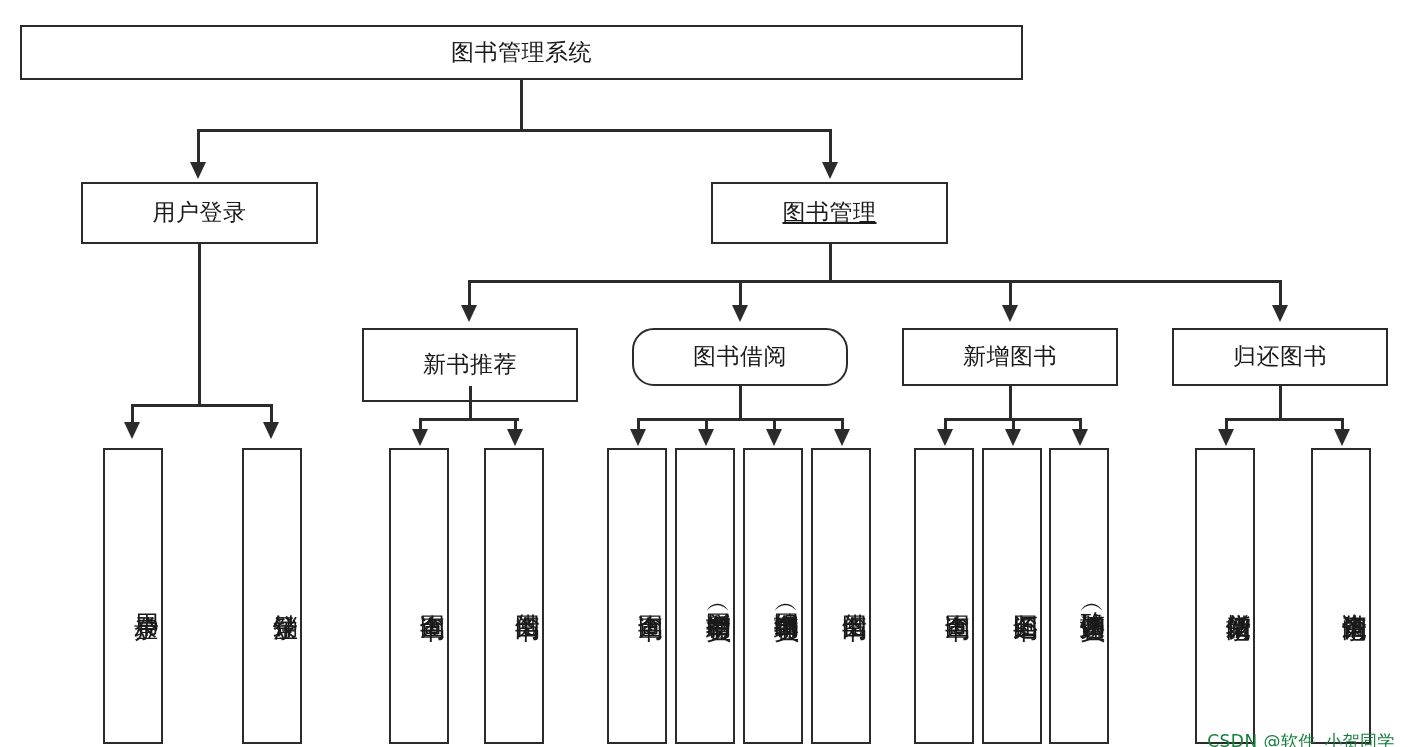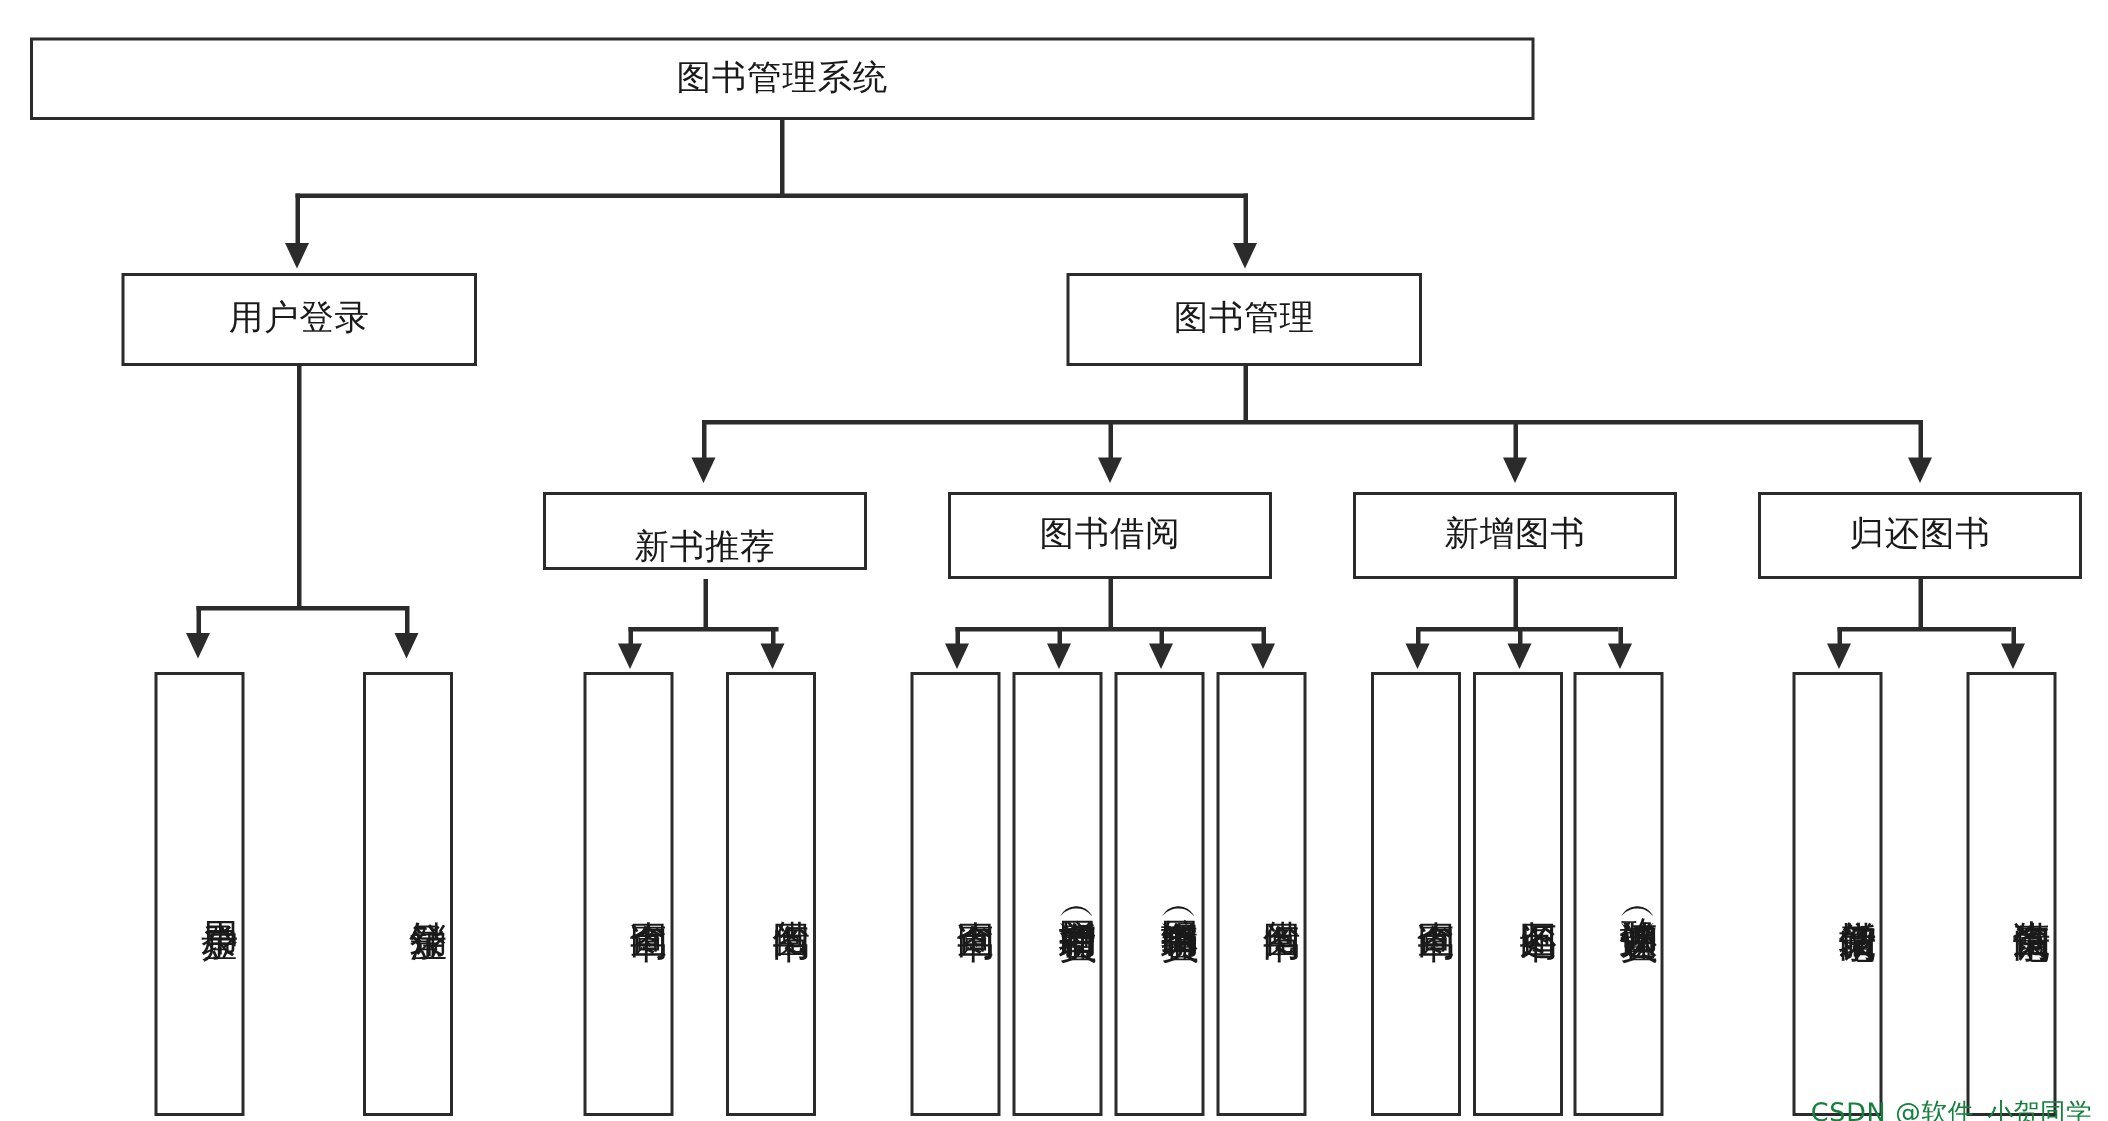--- a/index.html
+++ b/index.html
@@ -88,21 +88,21 @@
 
   <div class="edge v" style="left:197px; top:117px; height:36px;"></div>
   <div class="arrow" style="left:190px; top:150px;"></div>
 
   <div class="edge v" style="left:829px; top:117px; height:36px;"></div>
   <div class="arrow" style="left:822px; top:150px;"></div>
 
   <div class="node horiz" style="left:81px; top:170px; width:237px; height:62px;">
     <span>用户登录</span>
   </div>
-  <div class="node horiz" style="left:711px; top:170px; width:237px; height:62px;">
+  <div class="node horiz" style="left:711px; top:170px; width:237px; height:62px;text-decoration:underline;">
     <span>图书管理</span>
   </div>
 
   <div class="edge v" style="left:198px; top:232px; height:162px;"></div>
   <div class="edge h" style="left:131px; top:392px; width:139px;"></div>
   <div class="edge v" style="left:131px; top:392px; height:20px;"></div>
   <div class="arrow" style="left:124px; top:410px;"></div>
   <div class="edge v" style="left:270px; top:392px; height:20px;"></div>
   <div class="arrow" style="left:263px; top:410px;"></div>
 
@@ -110,24 +110,24 @@
   <div class="edge h" style="left:468px; top:268px; width:814px;"></div>
   <div class="edge v" style="left:468px; top:268px; height:28px;"></div>
   <div class="arrow" style="left:461px; top:293px;"></div>
   <div class="edge v" style="left:739px; top:268px; height:28px;"></div>
   <div class="arrow" style="left:732px; top:293px;"></div>
   <div class="edge v" style="left:1009px; top:268px; height:28px;"></div>
   <div class="arrow" style="left:1002px; top:293px;"></div>
   <div class="edge v" style="left:1279px; top:268px; height:28px;"></div>
   <div class="arrow" style="left:1272px; top:293px;"></div>
 
-  <div class="node horiz" style="left:362px; top:316px; width:216px; height:52px;align-items:flex-end;">
+  <div class="node horiz" style="left:362px; top:316px; width:216px; height:74px;">
     <span>新书推荐</span>
   </div>
-  <div class="node horiz" style="left:632px; top:316px; width:216px; height:58px;">
+  <div class="node horiz" style="left:632px; top:316px; width:216px; height:58px;border-radius:22px;">
     <span>图书借阅</span>
   </div>
   <div class="node horiz" style="left:902px; top:316px; width:216px; height:58px;">
     <span>新增图书</span>
   </div>
   <div class="node horiz" style="left:1172px; top:316px; width:216px; height:58px;">
     <span>归还图书</span>
   </div>
 
   <div class="edge v" style="left:469px; top:374px; height:34px;"></div>

